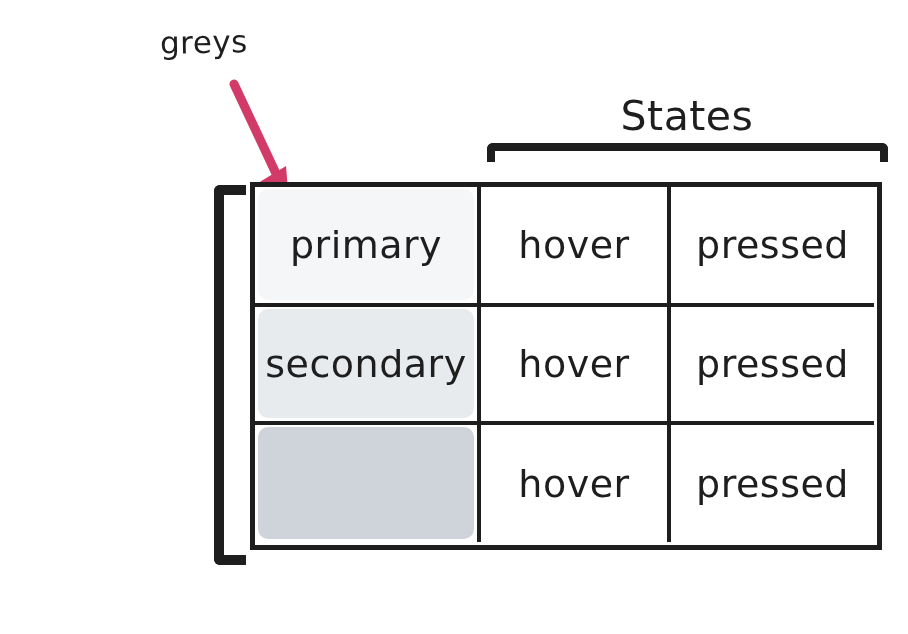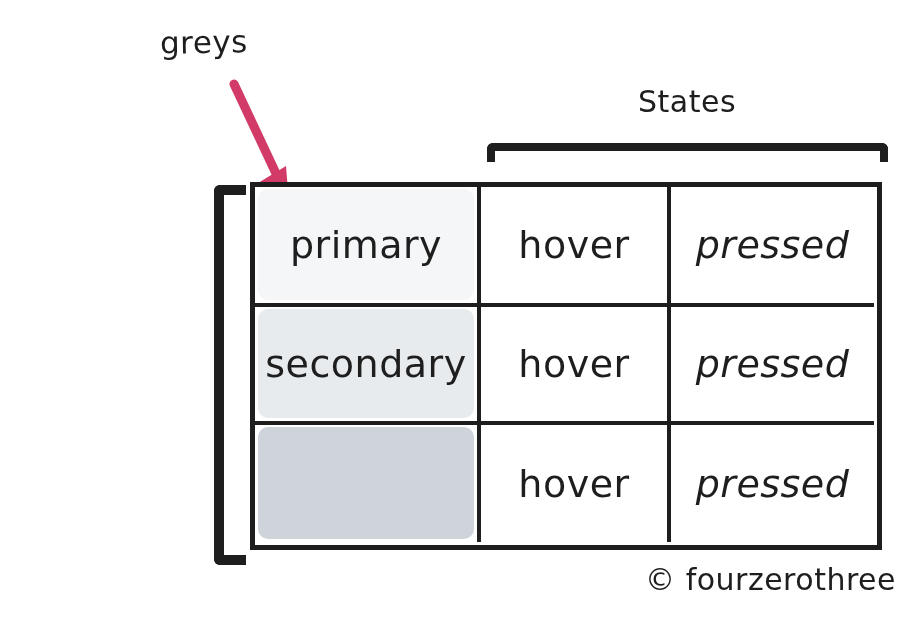--- a/index.html
+++ b/index.html
@@ -30,24 +30,24 @@
   
   .greys-arrow {
     position: absolute;
     left: 210px; top: 70px;
     width: 110px; height: 150px;
   }
 
   
   .states-label {
     position: absolute;
-    left: 487px; top: 84px;
+    left: 487px; top: 92px;
     width: 400px;
     text-align: center;
-    font-size: 30px;
+    font-size: 41px;
   }
   .states-bracket {
     position: absolute;
     left: 487px; top: 143px;
     width: 401px; height: 19px;
     border-top: 8px solid #1e1e1e;
     border-left: 8px solid #1e1e1e;
     border-right: 8px solid #1e1e1e;
     border-radius: 6px 6px 0 0;
   }
@@ -83,21 +83,21 @@
   }
   .cell {
     position: relative;
     border-right: 4px solid #1e1e1e;
     border-bottom: 4px solid #1e1e1e;
     display: flex;
     align-items: center;
     justify-content: center;
     font-size: 38px;
   }
-  .cell.last-col { border-right: none; font-style: italic; }
+  .cell.last-col { border-right: none; }
   .cell.last-row { border-bottom: none; }
   .fill-chip {
     position: absolute;
     inset: 2px 3px 3px 3px;
     border-radius: 10px;
     z-index: 0;
   }
   .cell .txt { position: relative; z-index: 1; }
 
   
@@ -154,15 +154,14 @@
     </div>
     <div class="cell last-row">
       <span class="txt hand">hover</span>
     </div>
     <div class="cell last-col last-row">
       <span class="txt hand">pressed</span>
     </div>
 
   </div>
 
-  <div class="hand credit">© fourzerothree</div>
 
 </div>
 
 </body></html>

